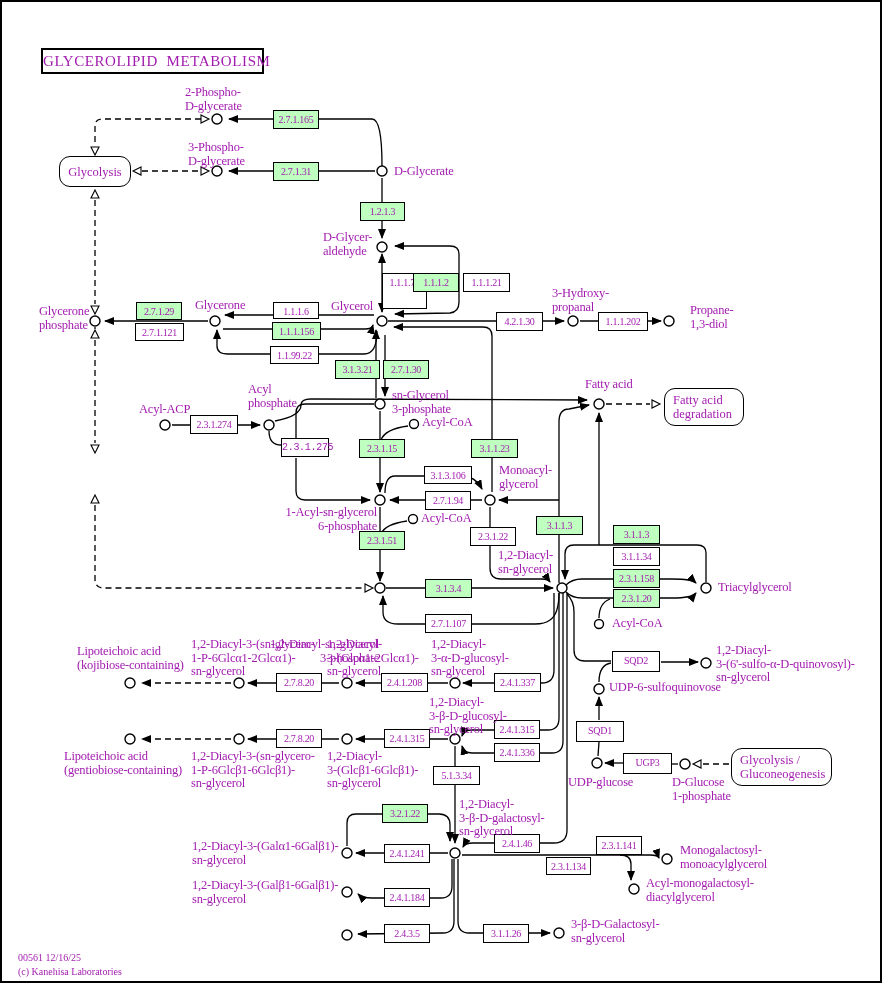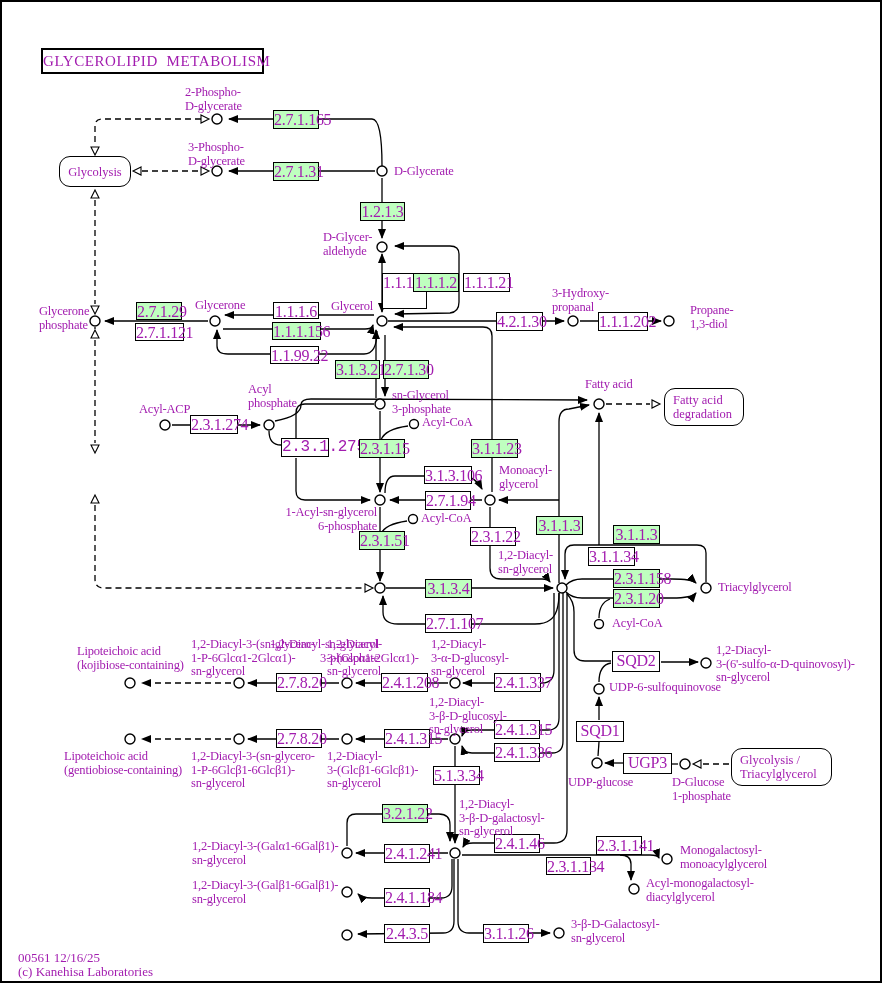--- a/index.html
+++ b/index.html
@@ -9,37 +9,37 @@
     border:2px solid #000;box-sizing:border-box;overflow:hidden;
   }
   #wires{position:absolute;left:0;top:0;width:882px;height:983px;}
   .lbl{
     position:absolute;font-size:12.5px;line-height:13.5px;
     white-space:pre-line;letter-spacing:-0.2px;
   }
   .lbl.r{text-align:right;}
   .ez{
     position:absolute;box-sizing:border-box;border:1px solid #000;
-    background:#fff;font-size:16px;text-align:center;line-height:17px;
+    background:#fff;font-size:10px;text-align:center;line-height:17px;
     white-space:nowrap;overflow:visible;letter-spacing:-0.3px;
   }
   .ez.g{background:var(--kegg-green,#BFFFBF);}
   .pw{
     position:absolute;box-sizing:border-box;border:1.4px solid #000;
     border-radius:11px;background:#fff;font-size:12.5px;line-height:14px;
     white-space:pre-line;display:flex;align-items:center;padding:2px 8px;
   }
   .pw.c{justify-content:center;text-align:center;}
   #title-box{
     position:absolute;left:39px;top:46px;width:223px;height:26px;
     border:2px solid #000;box-sizing:border-box;background:#fff;
     font-size:15px;letter-spacing:0.6px;text-align:center;line-height:22px;
     white-space:pre;
   }
-  #footer{position:absolute;left:16px;top:949px;font-size:13px;line-height:14px;white-space:pre-line;}
+  #footer{position:absolute;left:16px;top:949px;font-size:10px;line-height:14px;white-space:pre-line;}
 </style>
 </head>
 <body>
 
 <div id="stage" style="--kegg-green: #BFFFBF;">
 
   <svg id="wires" xmlns="http://www.w3.org/2000/svg" viewBox="0 0 882 983">
     <defs>
       <marker id="af" markerWidth="11" markerHeight="9" refX="9" refY="4" orient="auto" markerUnits="userSpaceOnUse">
         <path d="M0,0 L10,4 L0,8 Z" fill="#000"></path>
@@ -181,21 +181,21 @@
       <circle cx="632" cy="887" r="5"></circle>
     </g>
   </svg>
 
   <div id="title-box">GLYCEROLIPID  METABOLISM</div>
 
   <div class="pw c" style="left:57px;top:154px;width:72px;height:31px;">Glycolysis</div>
   <div class="pw" style="left:662px;top:386px;width:80px;height:38px;">Fatty acid
 degradation</div>
   <div class="pw" style="left:729px;top:746px;width:101px;height:38px;">Glycolysis /
-Triacylglycerol</div>
+Gluconeogenesis</div>
 
   <div class="ez g" style="left:271px;top:108px;width:46px;height:19px;">2.7.1.165</div>
   <div class="ez g" style="left:271px;top:160px;width:46px;height:19px;">2.7.1.31</div>
   <div class="ez g" style="left:358px;top:200px;width:45px;height:19px;">1.2.1.3</div>
   <div class="ez" style="left:361px;top:271px;width:45px;height:36px;margin-left:19px;">1.1.1.72</div>
   <div class="ez g" style="left:411px;top:271px;width:46px;height:19px;">1.1.1.2</div>
   <div class="ez" style="left:461px;top:271px;width:47px;height:19px;">1.1.1.21</div>
   <div class="ez g" style="left:134px;top:300px;width:46px;height:18px;">2.7.1.29</div>
   <div class="ez" style="left:133px;top:321px;width:49px;height:18px;">2.7.1.121</div>
   <div class="ez" style="left:271px;top:300px;width:46px;height:17px;">1.1.1.6</div>
@@ -208,21 +208,21 @@
   <div class="ez" style="left:188px;top:413px;width:48px;height:19px;">2.3.1.274</div>
   <div class="ez" style="left:279px;top:436px;width:48px;height:19px;font-family:Liberation Mono, monospace;">2.3.1.275</div>
   <div class="ez g" style="left:357px;top:437px;width:46px;height:19px;">2.3.1.15</div>
   <div class="ez g" style="left:469px;top:437px;width:47px;height:19px;">3.1.1.23</div>
   <div class="ez" style="left:422px;top:464px;width:48px;height:18px;">3.1.3.106</div>
   <div class="ez" style="left:423px;top:489px;width:46px;height:19px;">2.7.1.94</div>
   <div class="ez g" style="left:357px;top:529px;width:46px;height:19px;">2.3.1.51</div>
   <div class="ez" style="left:468px;top:525px;width:46px;height:19px;">2.3.1.22</div>
   <div class="ez g" style="left:534px;top:514px;width:47px;height:19px;">3.1.1.3</div>
   <div class="ez g" style="left:611px;top:523px;width:47px;height:19px;">3.1.1.3</div>
-  <div class="ez" style="left:586px;top:545px;width:47px;height:19px;">3.1.1.34</div>
+  <div class="ez" style="left:611px;top:545px;width:47px;height:19px;">3.1.1.34</div>
   <div class="ez g" style="left:611px;top:567px;width:47px;height:19px;">2.3.1.158</div>
   <div class="ez g" style="left:611px;top:587px;width:47px;height:19px;">2.3.1.20</div>
   <div class="ez g" style="left:423px;top:577px;width:47px;height:19px;">3.1.3.4</div>
   <div class="ez" style="left:423px;top:612px;width:47px;height:19px;">2.7.1.107</div>
   <div class="ez" style="left:274px;top:671px;width:46px;height:19px;">2.7.8.20</div>
   <div class="ez" style="left:379px;top:671px;width:47px;height:19px;">2.4.1.208</div>
   <div class="ez" style="left:492px;top:671px;width:47px;height:19px;">2.4.1.337</div>
   <div class="ez" style="left:274px;top:727px;width:46px;height:19px;">2.7.8.20</div>
   <div class="ez" style="left:382px;top:727px;width:46px;height:19px;">2.4.1.315</div>
   <div class="ez" style="left:492px;top:718px;width:46px;height:19px;">2.4.1.315</div>

